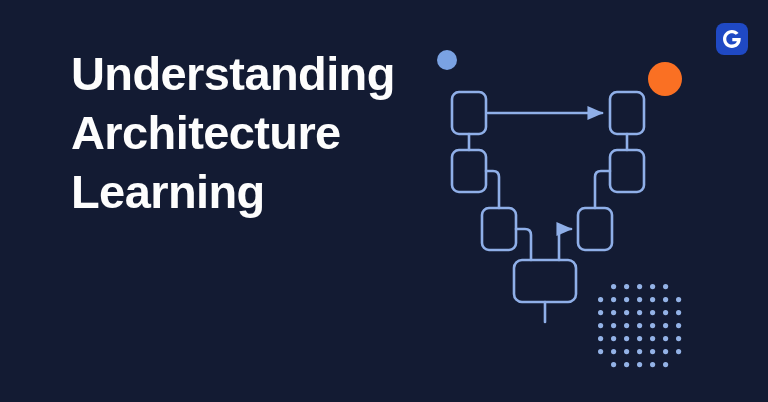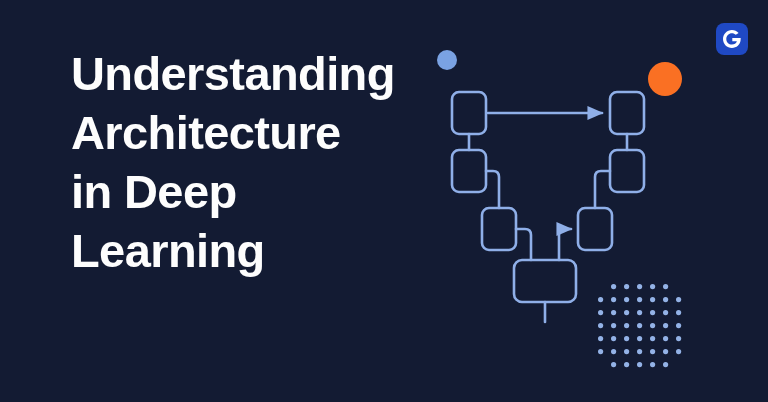--- a/index.html
+++ b/index.html
@@ -95,21 +95,20 @@
   #dot-grid svg { display: block; }
 </style>
 </head>
 <body>
 
 <div id="stage">
 
   <div id="title-block">
     <span class="title-line">Understanding</span>
     <span class="title-line">Architecture</span>
-    <span class="title-line">in Deep</span>
     <span class="title-line">Learning</span>
   </div>
 
   <div id="brand-logo">
     <svg width="32" height="32" viewBox="0 0 32 32">
       <path d="M22.6 10.0 C20.9 7.9 18.5 6.9 15.9 6.9 C11.0 6.9 7.0 10.9 7.0 15.9
                C7.0 20.9 11.0 24.9 15.9 24.9 C20.6 24.9 24.2 21.6 24.6 17.2
                L24.7 14.9 L16.3 14.9 L16.3 18.3 L20.9 18.3
                C20.2 20.4 18.3 21.6 15.9 21.6 C12.8 21.6 10.3 19.1 10.3 15.9
                C10.3 12.7 12.8 10.2 15.9 10.2 C17.4 10.2 18.8 10.8 19.8 11.8 Z" fill="#ffffff"></path>

